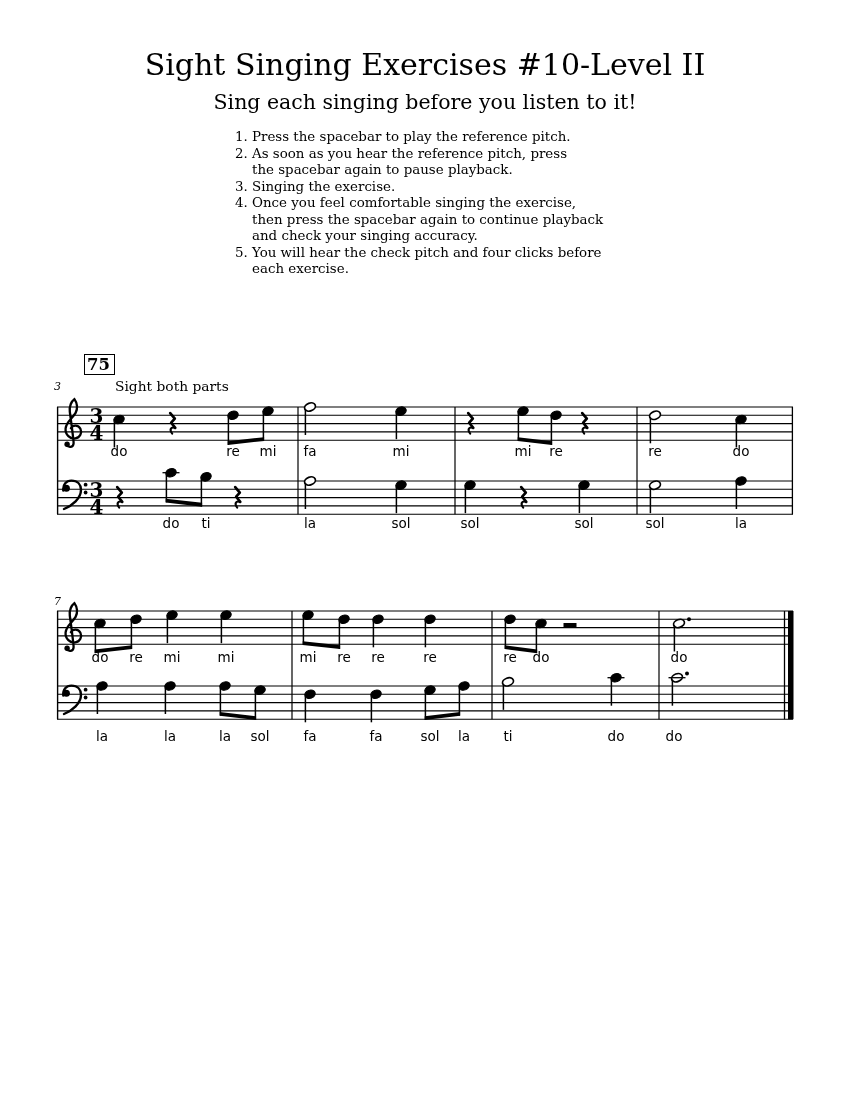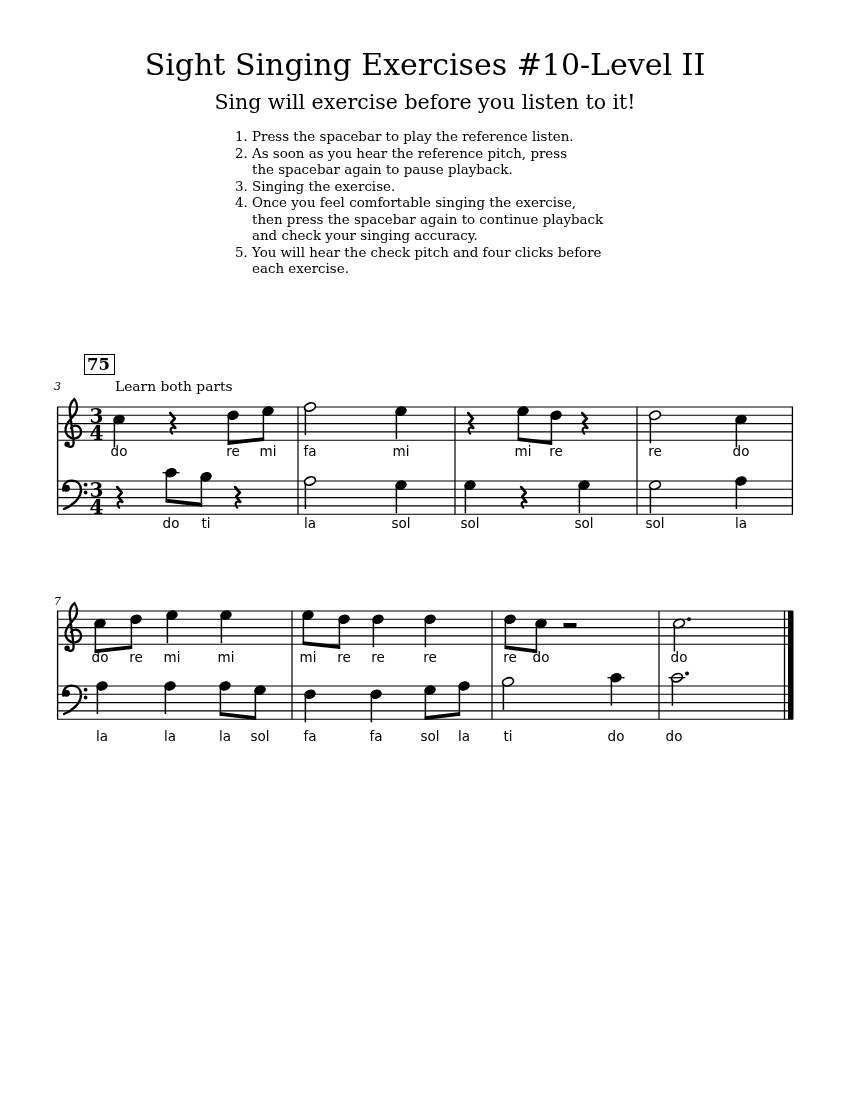--- a/index.html
+++ b/index.html
@@ -23,36 +23,36 @@
   .stafftext{left:115px;top:378px;font-size:13.8px;}
   .mnum{font-size:11px;font-style:italic;line-height:11px;}
   .mnum3{left:54px;top:381px;}
   .mnum7{left:54px;top:596px;}
   svg#notation{position:absolute;left:0;top:0;}
 </style>
 </head>
 <body>
 
 <div class="abs title">Sight Singing Exercises #10-Level II</div>
-<div class="abs subtitle">Sing will exercise before you listen to it!</div>
+<div class="abs subtitle">Sing each singing before you listen to it!</div>
 
 <ol class="instructions">
-  <li>Press the spacebar to play the reference listen.</li>
+  <li>Press the spacebar to play the reference pitch.</li>
   <li>As soon as you hear the reference pitch, press
 the spacebar again to pause playback.</li>
   <li>Singing the exercise.</li>
   <li>Once you feel comfortable singing the exercise,
 then press the spacebar again to continue playback
 and check your singing accuracy.</li>
   <li>You will hear the check pitch and four clicks before
 each exercise.</li>
 </ol>
 
 <div class="abs rehearsal">75</div>
-<div class="abs stafftext">Learn both parts</div>
+<div class="abs stafftext">Sight both parts</div>
 <div class="abs mnum mnum3">3</div>
 <div class="abs mnum mnum7">7</div>
 
 <svg id="notation" width="850" height="1100" viewBox="0 0 850 1100">
     <g>
       <line x1="57" x2="793" y1="407" y2="407" stroke="#000" stroke-width="1.1"></line>
       <line x1="57" x2="793" y1="415.3" y2="415.3" stroke="#000" stroke-width="1.1"></line>
       <line x1="57" x2="793" y1="423.6" y2="423.6" stroke="#000" stroke-width="1.1"></line>
       <line x1="57" x2="793" y1="431.9" y2="431.9" stroke="#000" stroke-width="1.1"></line>
       <line x1="57" x2="793" y1="440.2" y2="440.2" stroke="#000" stroke-width="1.1"></line>

